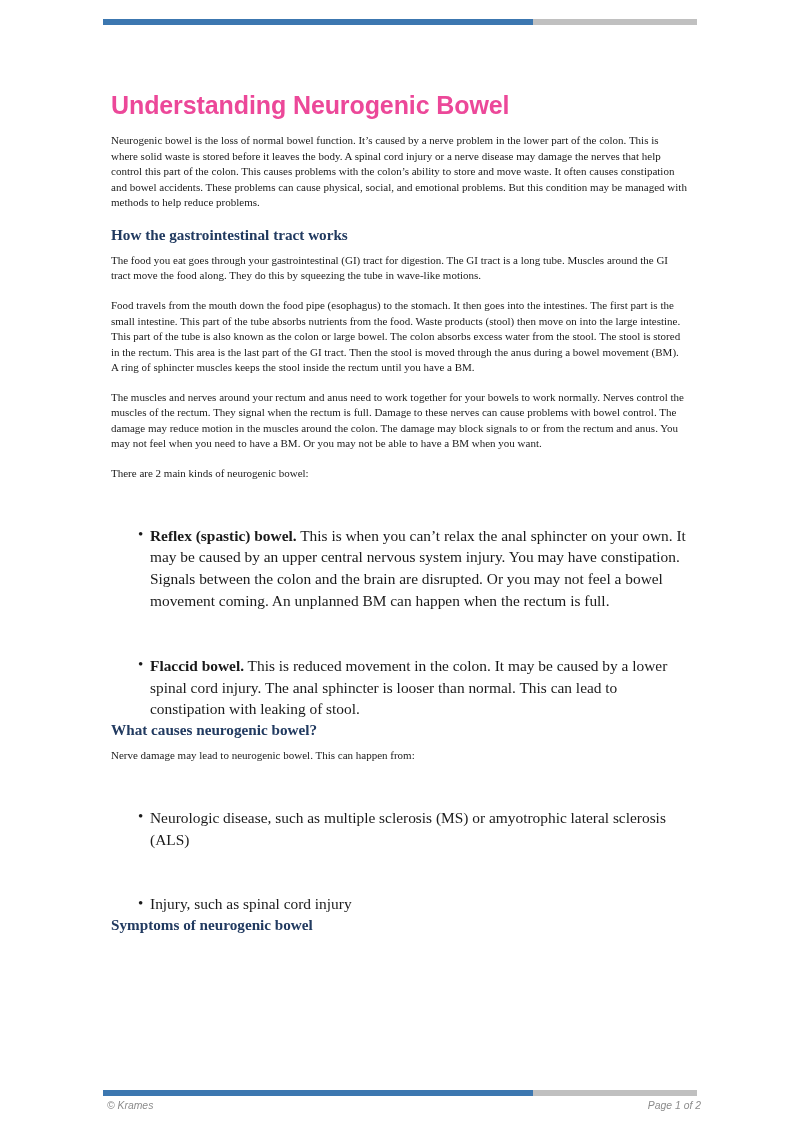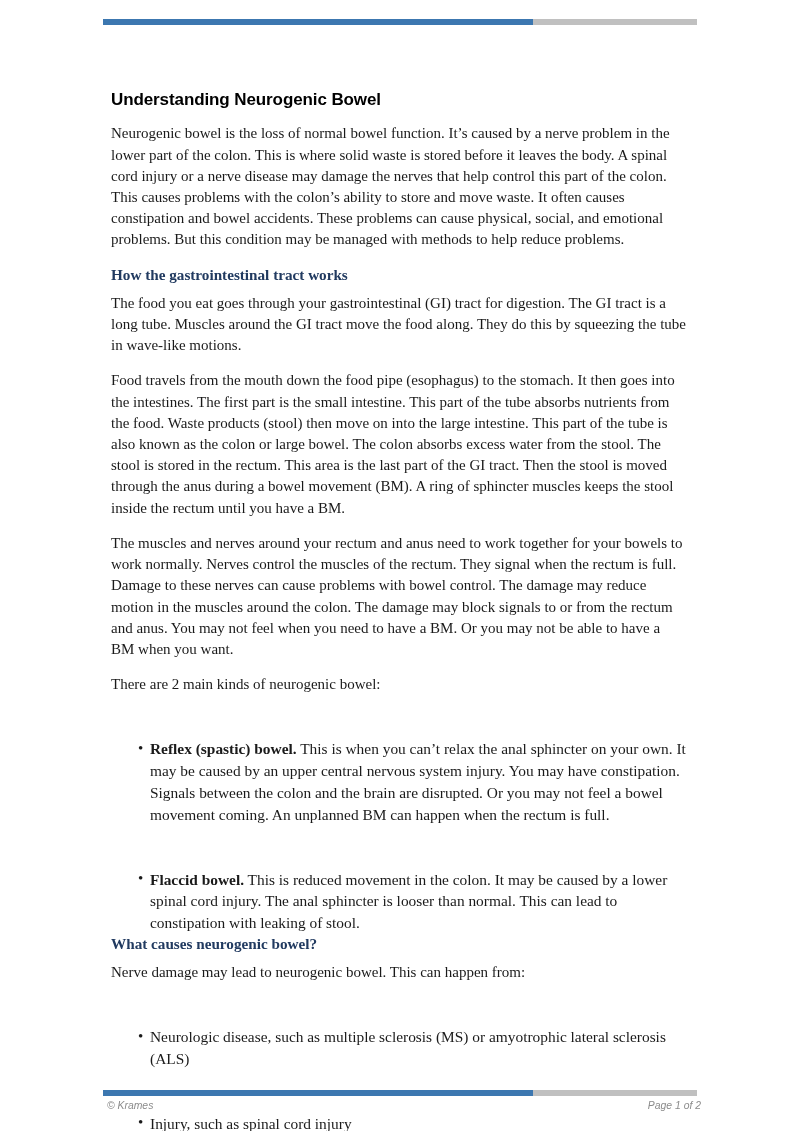--- a/index.html
+++ b/index.html
@@ -40,42 +40,42 @@
   
   .content {
     position: absolute;
     left: 111px;
     top: 90px;
     width: 576px;
   }
 
   h1.doc-title {
     font-family: "Liberation Sans", "DejaVu Sans", sans-serif;
-    font-size: 17px;
+    font-size: 25px;
     font-weight: bold;
-    color: #000000;
+    color: #ec4899;
     margin: 0 0 13px 0;
     letter-spacing: -0.1px;
     line-height: 1.2;
   }
 
   h2.section-title {
     font-family: Liberation Serif, serif;
     font-size: 15.2px;
     font-weight: bold;
     color: #213a60;
     margin: 0 0 9px 0;
     line-height: 1.25;
   }
 
   .sec-gap-lg   { margin-top: 26px; }
   .sec-gap-xl   { margin-top: 33px; }
 
   p.body-text {
-    font-size: 15px;
+    font-size: 11px;
     line-height: 1.415;
     margin: 0 0 14px 0;
     text-align: left;
   }
   p.body-text:last-child { margin-bottom: 0; }
 
   ul.bullets {
     margin: 4px 0 0 0;
     padding: 0 0 0 27px;
     list-style: none;
@@ -149,20 +149,21 @@
 
   <h2 class="section-title sec-gap-xl">What causes neurogenic bowel?</h2>
 
   <p class="body-text">Nerve damage may lead to neurogenic bowel. This can happen from:</p>
 
   <ul class="bullets">
     <li>Neurologic disease, such as multiple sclerosis (MS) or amyotrophic lateral sclerosis (ALS)</li>
     <li>Injury, such as spinal cord injury</li>
   </ul>
 
+  <h2 class="section-title sec-gap-xl">Symptoms of neurogenic bowel</h2>
 
 </div>
 
 <div class="rule-bar bottom">
   <div class="rule-seg-blue"></div>
   <div class="rule-seg-gray"></div>
 </div>
 
 <div class="footer">
   <span>© Krames</span>

